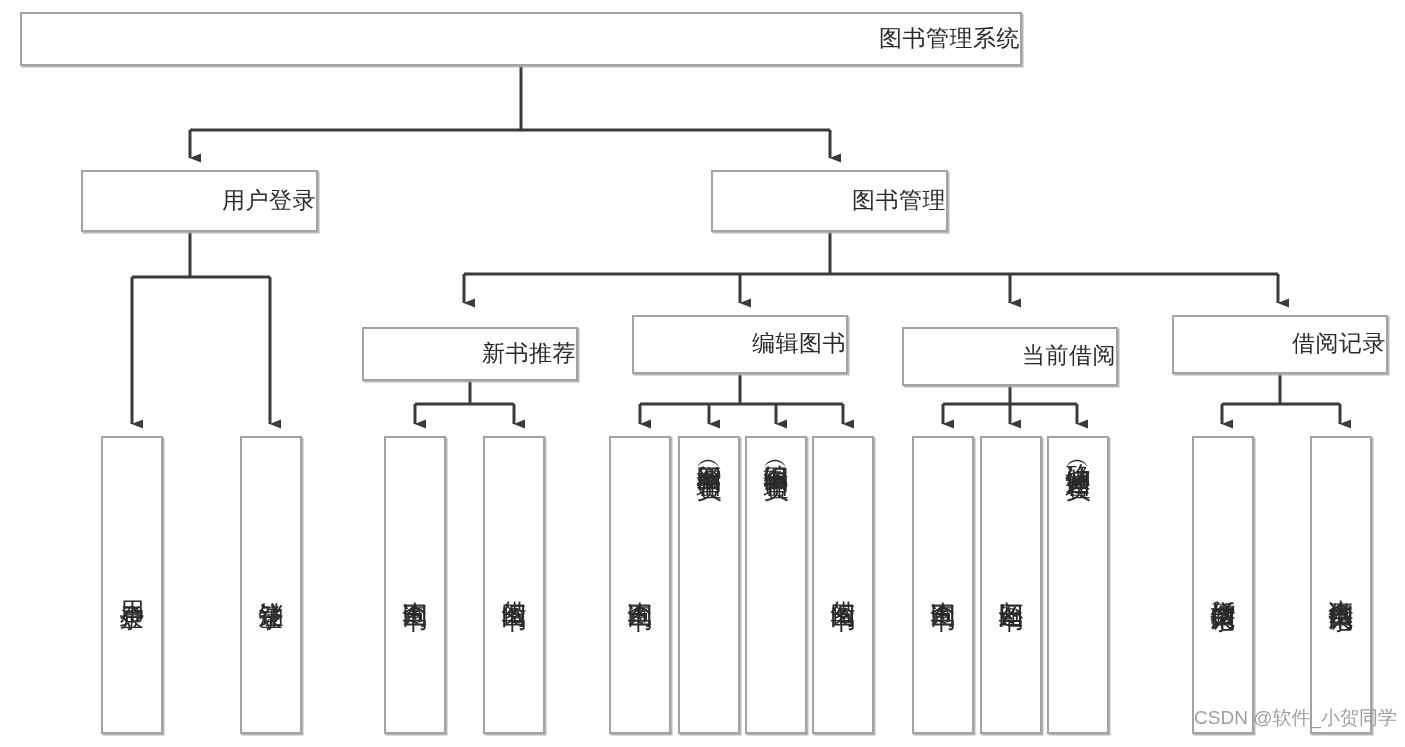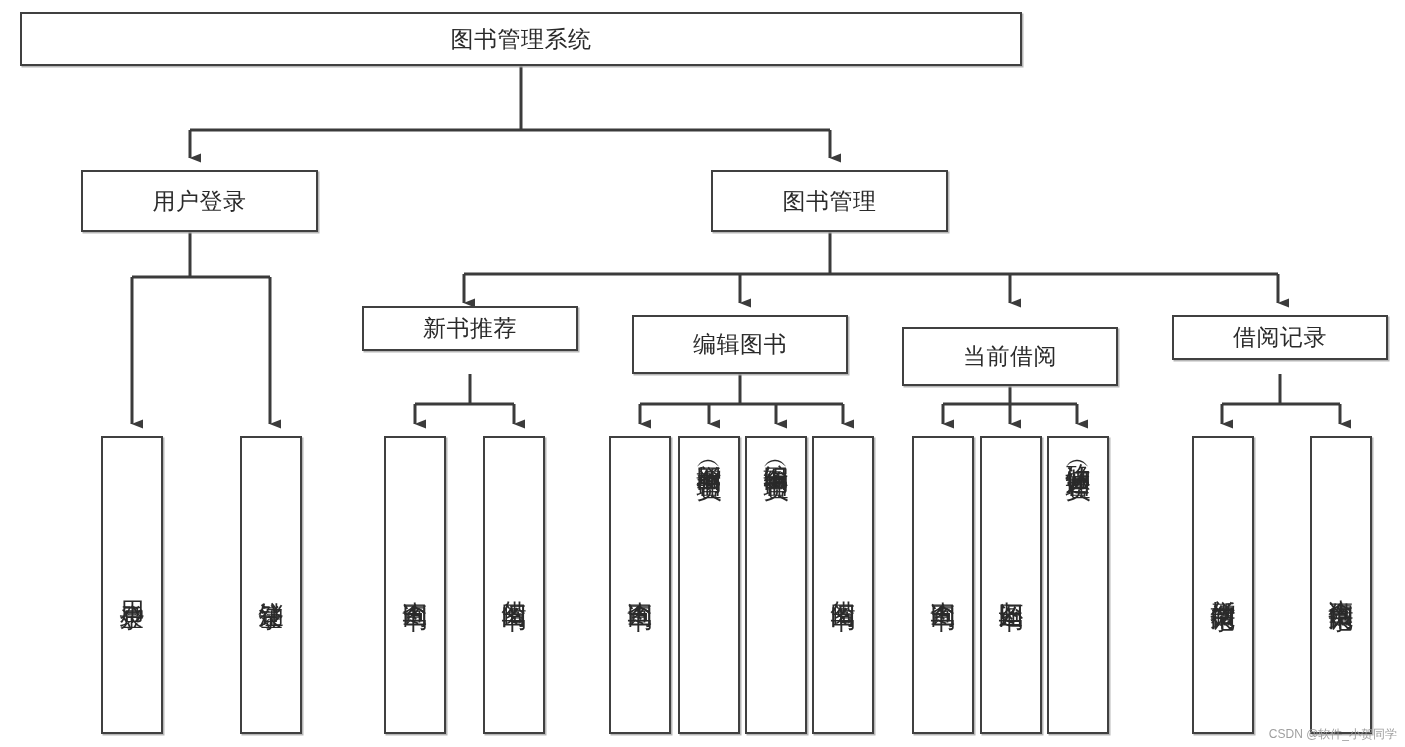--- a/index.html
+++ b/index.html
@@ -22,25 +22,26 @@
     left: 0;
     top: 0;
     width: 1405px;
     height: 747px;
     pointer-events: none;
   }
   .node {
     position: absolute;
     box-sizing: border-box;
     background: #ffffff;
-    border: 2px solid #404040;
+    border: 2px solid #a3a3a3;
     display: flex;
     align-items: center;
-    justify-content: center;
+    justify-content: flex-end;
     box-shadow: 1.5px 1.5px 0 0 rgba(170,170,170,0.85);
+    font-family: Liberation Serif, serif;
   }
   .node-label {
     color: #2a2a2a;
     letter-spacing: 0.5px;
     white-space: nowrap;
     line-height: 1.15;
   }
   .node.horizontal .node-label {
     font-size: 23px;
   }
@@ -60,22 +61,22 @@
     display: block;
     margin: 0 auto;
   }
   .node.vertical.centered {
     align-items: center;
     padding-top: 0;
   }
   #watermark {
     position: absolute;
     right: 8px;
-    bottom: 4px;
-    font-size: 12px;
+    bottom: 16px;
+    font-size: 19px;
     color: #9a9a9a;
     opacity: 0.95;
     white-space: nowrap;
     font-family: "Liberation Sans", "DejaVu Sans", sans-serif;
   }
 </style>
 </head>
 <body>
 
 <div id="diagram-root">
@@ -136,33 +137,33 @@
   </div>
 
   <div class="node horizontal" style="left:81px; top:170px; width:237px; height:62px;">
     <span class="node-label">用户登录</span>
   </div>
 
   <div class="node horizontal" style="left:711px; top:170px; width:237px; height:62px;">
     <span class="node-label">图书管理</span>
   </div>
 
-  <div class="node horizontal" style="left:362px; top:306px; width:216px; height:45px;">
+  <div class="node horizontal" style="left:362px; top:327px; width:216px; height:54px;">
     <span class="node-label">新书推荐</span>
   </div>
 
   <div class="node horizontal" style="left:632px; top:315px; width:216px; height:59px;">
     <span class="node-label">编辑图书</span>
   </div>
 
   <div class="node horizontal" style="left:902px; top:315px; width:216px; height:59px;margin-top:12px;">
     <span class="node-label">当前借阅</span>
   </div>
 
-  <div class="node horizontal" style="left:1172px; top:315px; width:216px; height:45px;">
+  <div class="node horizontal" style="left:1172px; top:315px; width:216px; height:59px;">
     <span class="node-label">借阅记录</span>
   </div>
 
   <div class="node vertical centered" style="left:101px; top:436px; width:62px; height:298px;">
     <span class="node-label">用户登录</span>
   </div>
 
   <div class="node vertical centered" style="left:240px; top:436px; width:62px; height:298px;">
     <span class="node-label">注销登录</span>
   </div>

